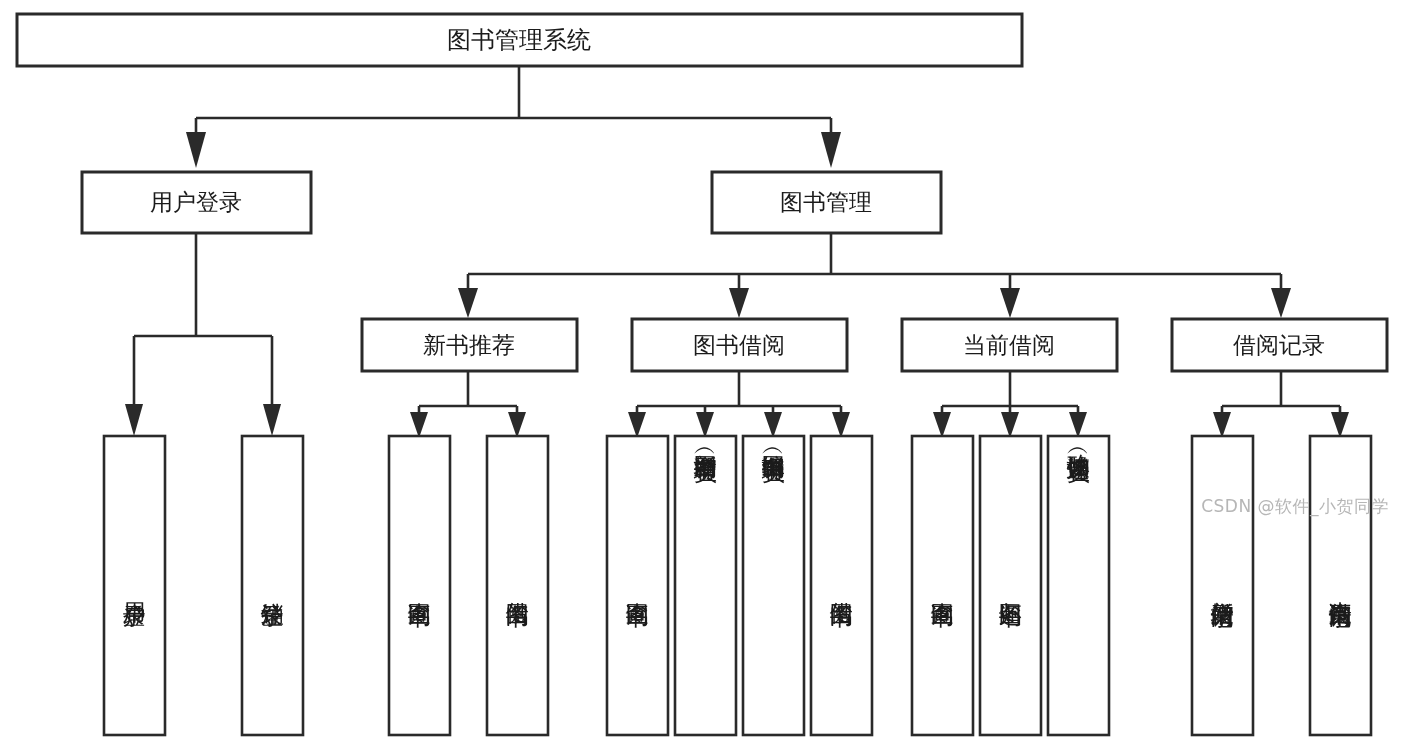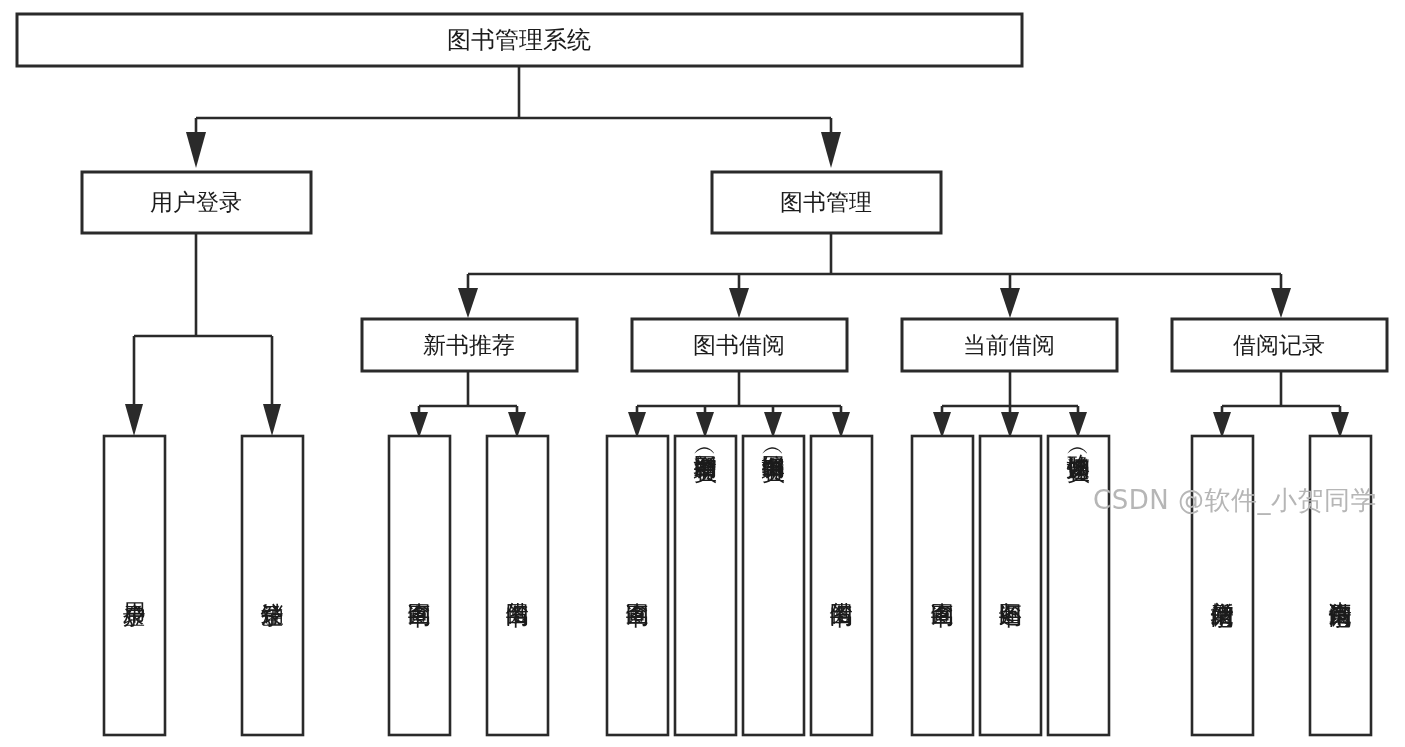--- a/index.html
+++ b/index.html
@@ -69,24 +69,24 @@
     text-orientation: upright;
     font-family: "DejaVu Sans", "Liberation Sans", sans-serif;
     font-size: 23px;
     line-height: 1.06;
     color: #1b1b1b;
     letter-spacing: 1px;
     white-space: nowrap;
   }
   .watermark {
     position: absolute;
-    right: 28px;
+    right: 16px;
     bottom: 6px;
     font-family: "DejaVu Sans", "Liberation Sans", sans-serif;
-    font-size: 26px;
+    font-size: 17px;
     color: #b6b6b6;
     letter-spacing: 0.5px;
     user-select: none;
   }
 </style>
 </head>
 <body>
 
 <div id="diagram-root">
 

